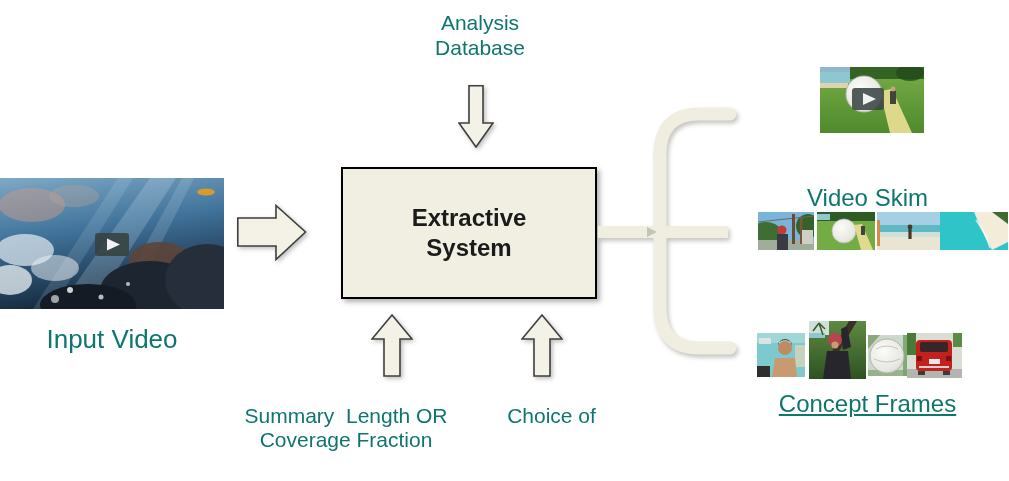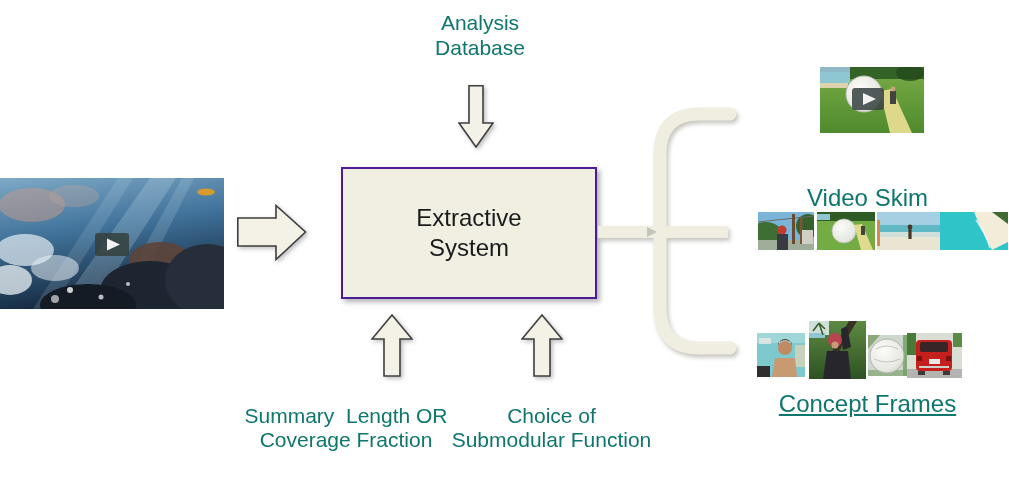--- a/index.html
+++ b/index.html
@@ -8,24 +8,24 @@
     font-family:"Liberation Sans",sans-serif;color:#1b1b1b;
   }
   .abs{position:absolute;}
   .label{color:#0f766e;text-align:center;}
   .lbl-main{font-size:25px;line-height:30px;}
   .lbl-small{font-size:21px;line-height:25px;}
   .lbl-bottom{font-size:21px;line-height:24px;}
   .pre{white-space:pre;}
   #system-box{
     left:341px;top:167px;width:252px;height:128px;
-    background:#f0efe2;border:2px solid #4c1d95;
+    background:#f0efe2;border:2px solid #000000;
     box-shadow:3px 3px 5px rgba(0,0,0,.30);
     display:flex;flex-direction:column;align-items:center;justify-content:center;
-    font-size:24px;line-height:30px;text-align:center;
+    font-size:24px;line-height:30px;text-align:center;font-weight:bold;
   }
   svg{display:block;}
   .shadowed{filter:drop-shadow(2px 2px 2px rgba(0,0,0,.25));}
   .brace-shadow{filter:drop-shadow(2px 3px 2px rgba(110,110,100,.4));}
 </style>
 </head>
 <body>
 
 <div id="canvas">
 
@@ -55,20 +55,21 @@
       <circle cx="101" cy="119" r="2.5" fill="#ffffff" opacity="0.7"></circle>
       <circle cx="128" cy="106" r="2" fill="#ffffff" opacity="0.7"></circle>
       <circle cx="55" cy="121" r="4" fill="#ffffff" opacity="0.6"></circle>
       <ellipse cx="206" cy="14" rx="9" ry="3.5" fill="#d79a2e"></ellipse>
       <g>
         <rect x="95" y="55" width="34" height="23" rx="3" fill="#36413f" opacity="0.88"></rect>
         <polygon points="107,60.5 107,72.5 120,66.5" fill="#f2f2f2"></polygon>
       </g>
     </svg>
   </div>
+  <div class="abs label lbl-main" style="left:0px;top:324px;width:224px;font-size:26px;">Input Video</div>
 
   <div class="abs shadowed" style="left:237px;top:204px;">
     <svg width="70" height="57" viewBox="0 0 70 57">
       <polygon points="0.8,14 39,14 39,1.5 68.5,28 39,55.5 39,42 0.8,42" fill="#f4f2e6" stroke="#3f3f3f" stroke-width="1.6"></polygon>
     </svg>
   </div>
 
   <div id="system-box" class="abs">
     <div>Extractive</div>
     <div>System</div>
@@ -93,21 +94,20 @@
     <svg width="42" height="63" viewBox="0 0 42 63">
       <polygon points="21,1 41,25 29,25 29,62 13,62 13,25 1,25" fill="#f4f2e6" stroke="#3f3f3f" stroke-width="1.6"></polygon>
     </svg>
   </div>
   <div class="abs label lbl-bottom" style="left:232px;top:404px;width:228px;text-align:center;">
     <div class="pre">Summary  Length OR</div>
     <div>Coverage Fraction</div>
   </div>
   <div class="abs label lbl-bottom" style="left:439px;top:404px;width:225px;">
     <div>Choice of</div>
-    <div>Submodular Function</div>
   </div>
 
   <div class="abs brace-shadow" style="left:595px;top:95px;">
     <svg width="150" height="270" viewBox="0 0 150 270">
       <path d="M 135,19 L 104,19 Q 65,19 65,60 L 65,212 Q 65,253 104,253 L 135,253" fill="none" stroke="#efeee0" stroke-width="13" stroke-linecap="round"></path>
       <path d="M 3,137 L 133,137" fill="none" stroke="#efeee0" stroke-width="12"></path>
       <polygon points="52,132 62,137 52,142" fill="#a8a89e" opacity="0.6"></polygon>
     </svg>
   </div>
 

